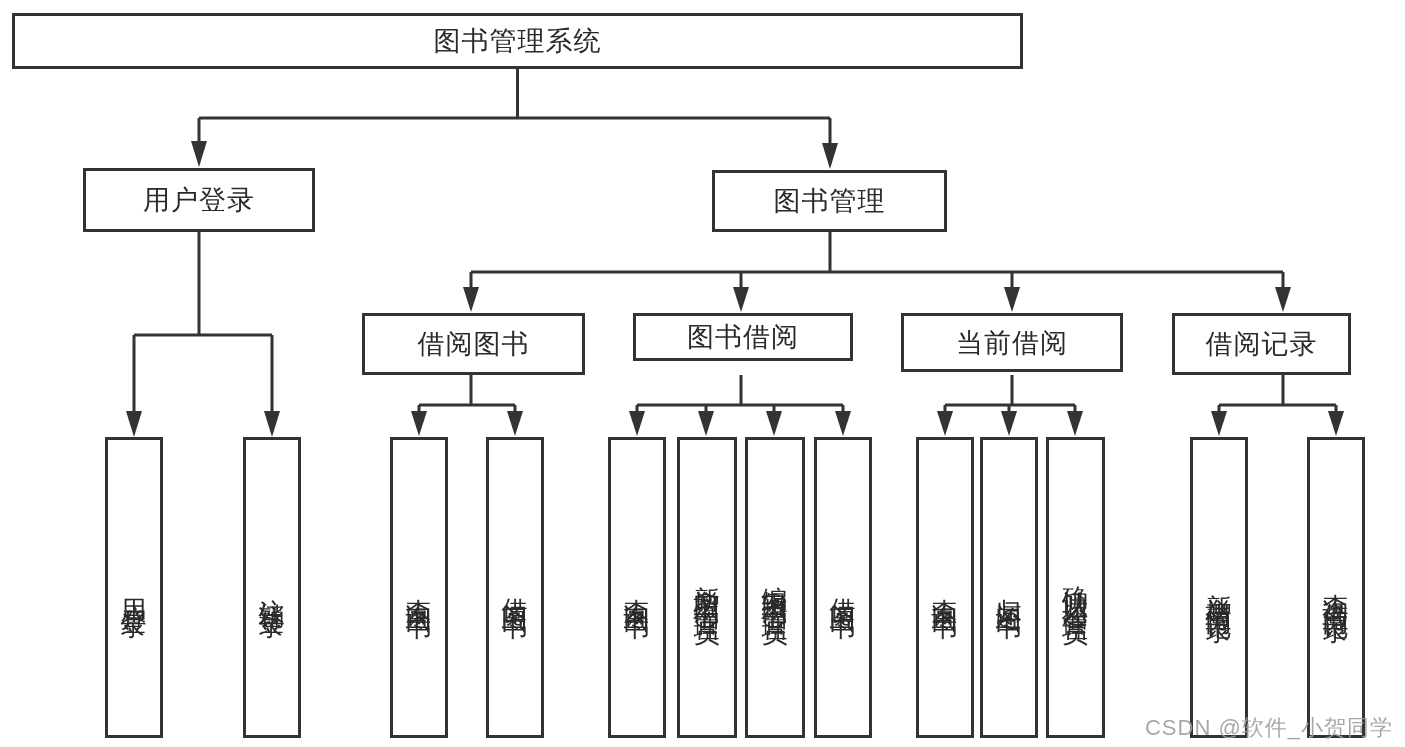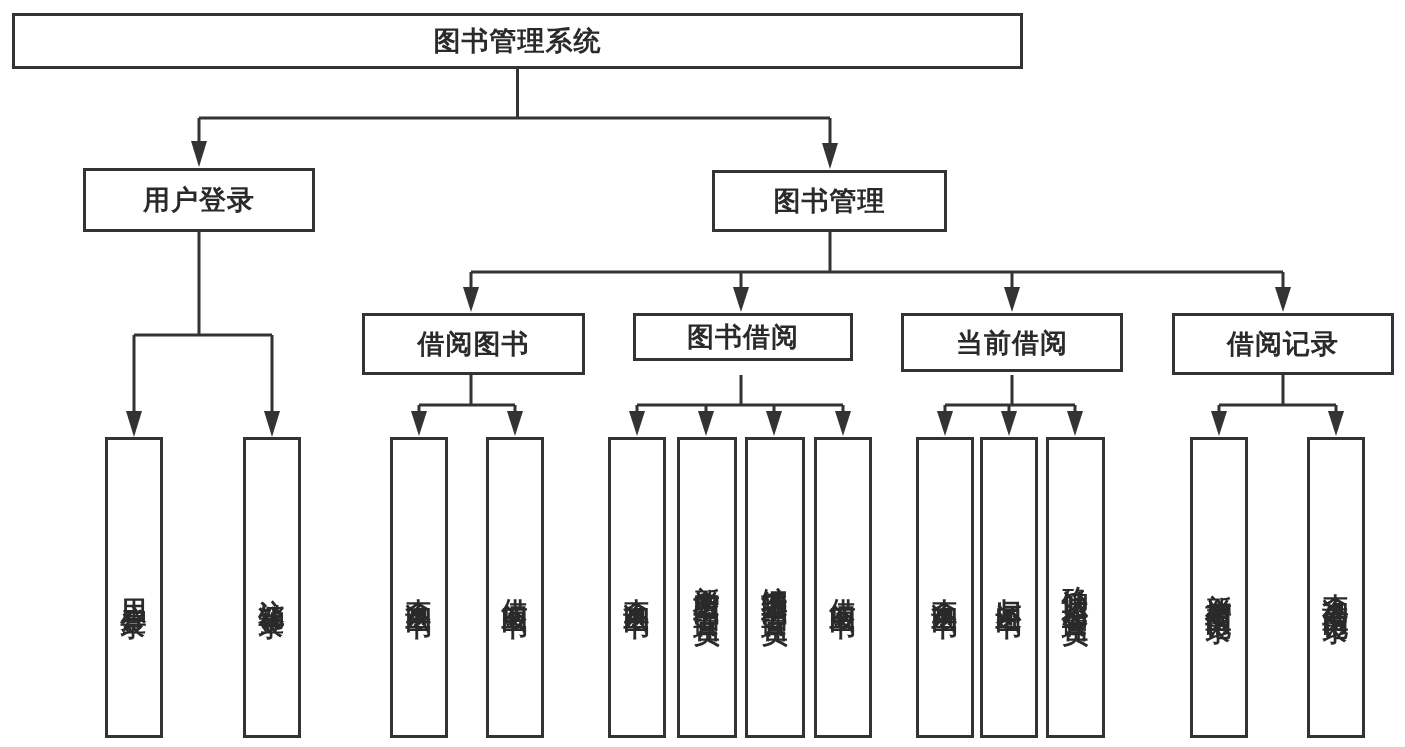--- a/index.html
+++ b/index.html
@@ -21,21 +21,20 @@
     position: absolute;
     box-sizing: border-box;
     border: 3px solid #333333;
     background: #ffffff;
     display: flex;
     align-items: center;
     justify-content: center;
     font-size: 27px;
     letter-spacing: 1px;
     white-space: nowrap;
-    font-weight: bold;
   }
   .leaf {
     top: 437px;
     height: 301px;
     width: 58px;
   }
   .leaf .vtext {
     writing-mode: vertical-rl;
     text-orientation: mixed;
     font-size: 26px;
@@ -111,21 +110,21 @@
 
   <div class="node" style="left:362px; top:313px; width:223px; height:62px;">
     <span>借阅图书</span>
   </div>
   <div class="node" style="left:633px; top:313px; width:220px; height:48px;">
     <span>图书借阅</span>
   </div>
   <div class="node" style="left:901px; top:313px; width:222px; height:59px;">
     <span>当前借阅</span>
   </div>
-  <div class="node" style="left:1172px; top:313px; width:222px; height:62px;">
+  <div class="node" style="left:1172px; top:313px; width:179px; height:62px;">
     <span>借阅记录</span>
   </div>
 
   <div class="node leaf" style="left:105px;">
     <span class="vtext">用户登录</span>
   </div>
   <div class="node leaf" style="left:243px;">
     <span class="vtext">注销登录</span>
   </div>
 
@@ -159,14 +158,15 @@
     <span class="vtext">确认归还（管理员）</span>
   </div>
 
   <div class="node leaf" style="left:1190px;">
     <span class="vtext">新增借阅记录</span>
   </div>
   <div class="node leaf" style="left:1307px;">
     <span class="vtext">查询借阅记录</span>
   </div>
 
+  <div class="watermark">CSDN @软件_小贺同学</div>
 
 </div>
 
 </body></html>

